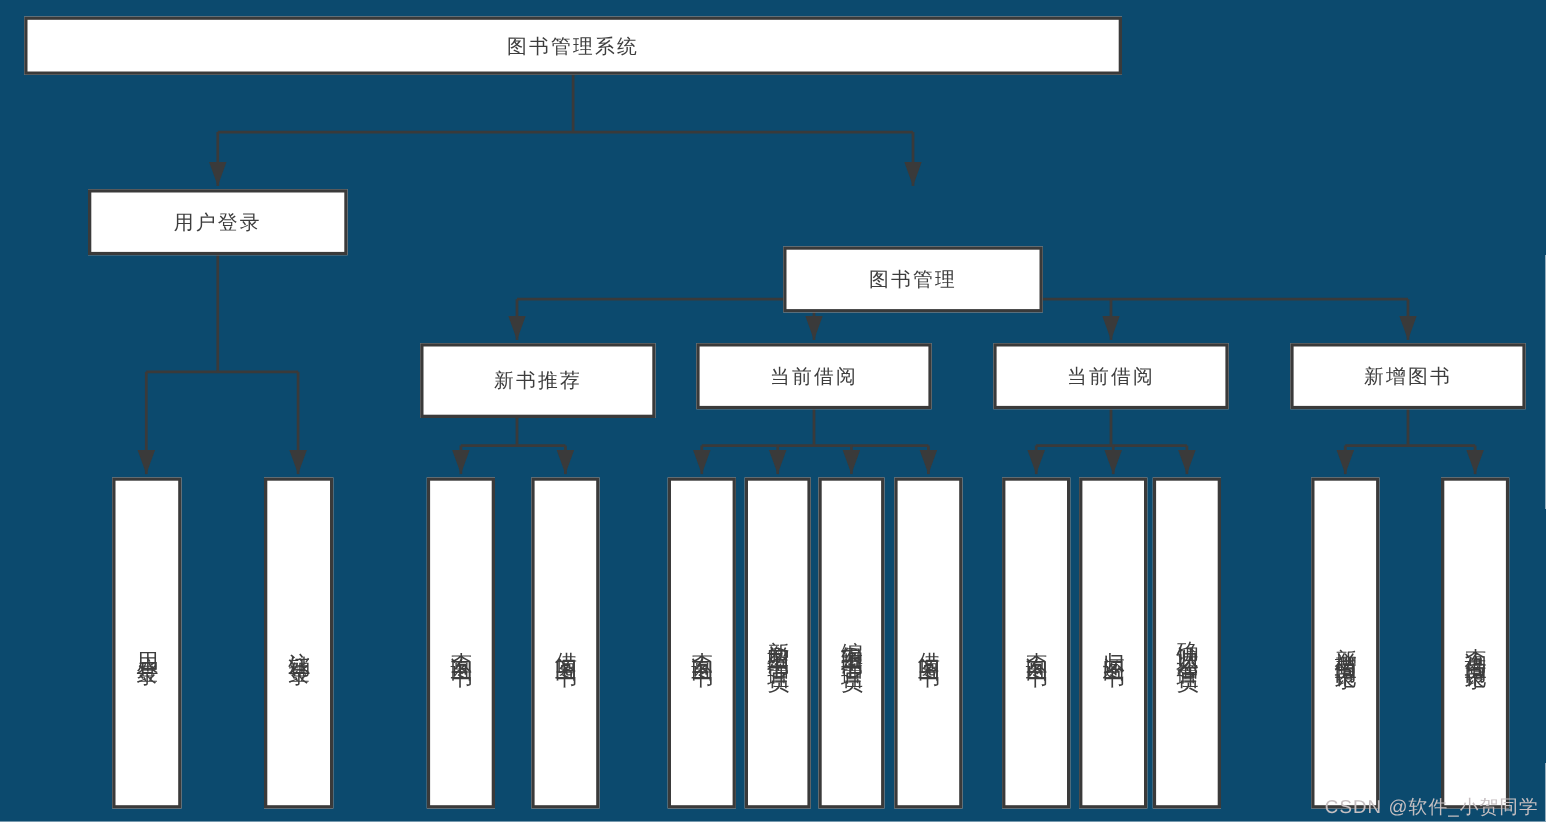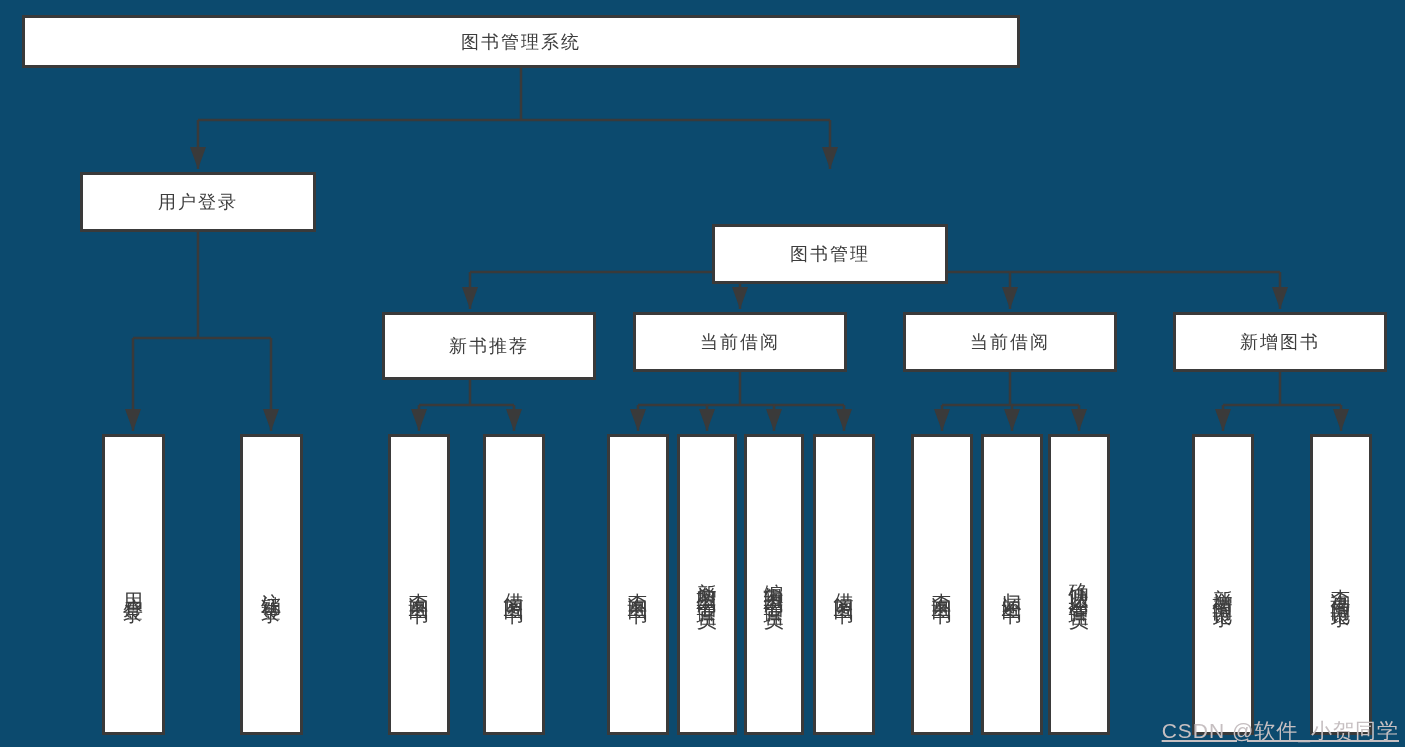--- a/index.html
+++ b/index.html
@@ -42,24 +42,23 @@
   }
   #connectors path, #connectors line {
     stroke: #3a3a3a;
     stroke-width: 2.5;
     fill: none;
   }
   .watermark {
     position: absolute;
     right: 6px;
     bottom: 2px;
-    font-size: 21px;
+    font-size: 17px;
     color: #c6bfc1;
     letter-spacing: 1px;
-    text-decoration: underline;
   }
 </style>
 </head>
 <body>
 
 <div id="stage">
 
   <svg id="connectors" width="1405" height="747" viewBox="0 0 1405 747">
     <defs>
       <marker id="arrow" markerUnits="userSpaceOnUse" markerWidth="24" markerHeight="18" refX="22" refY="8" orient="auto">

